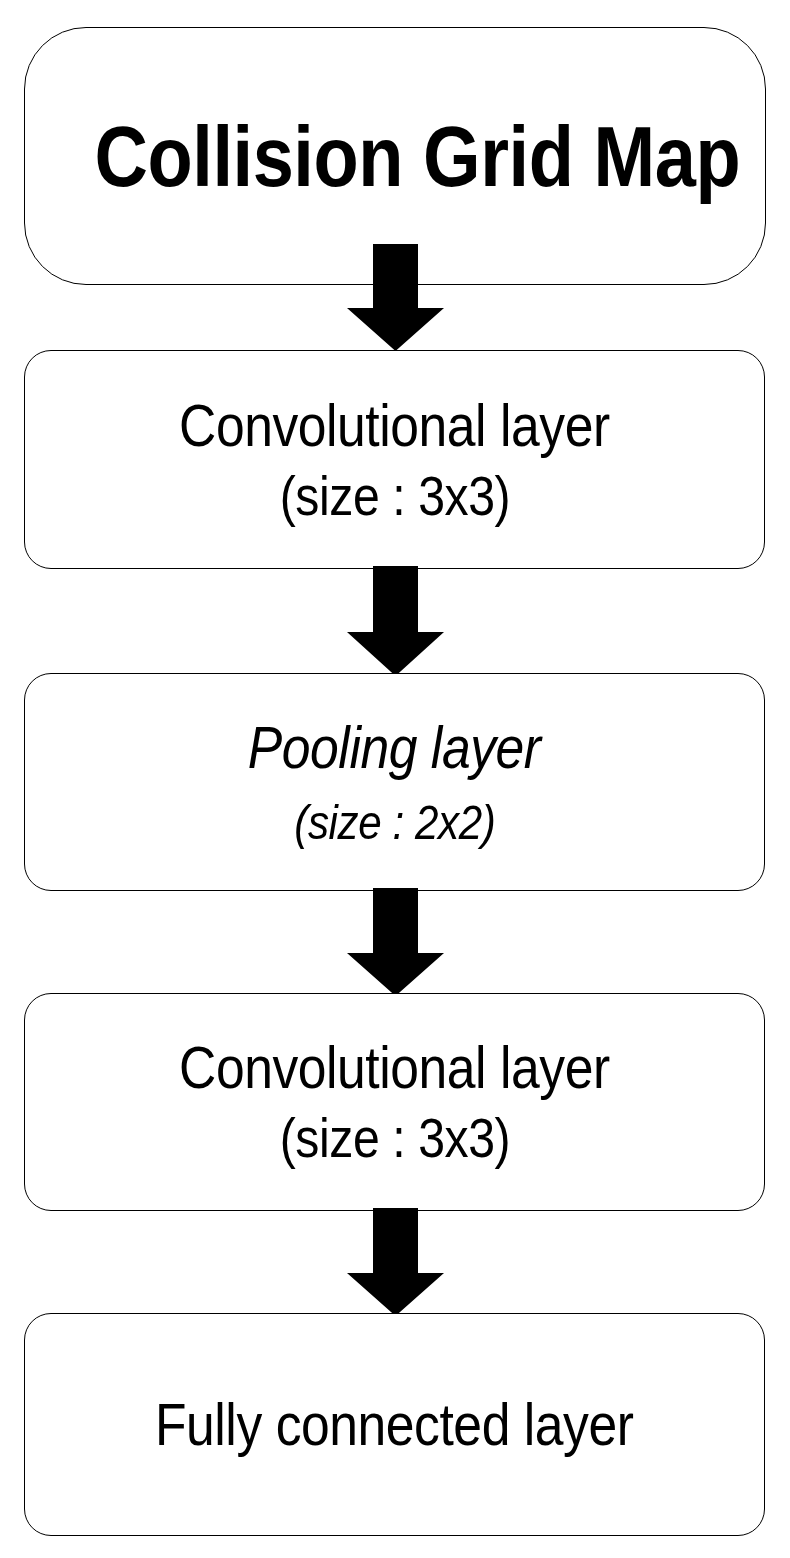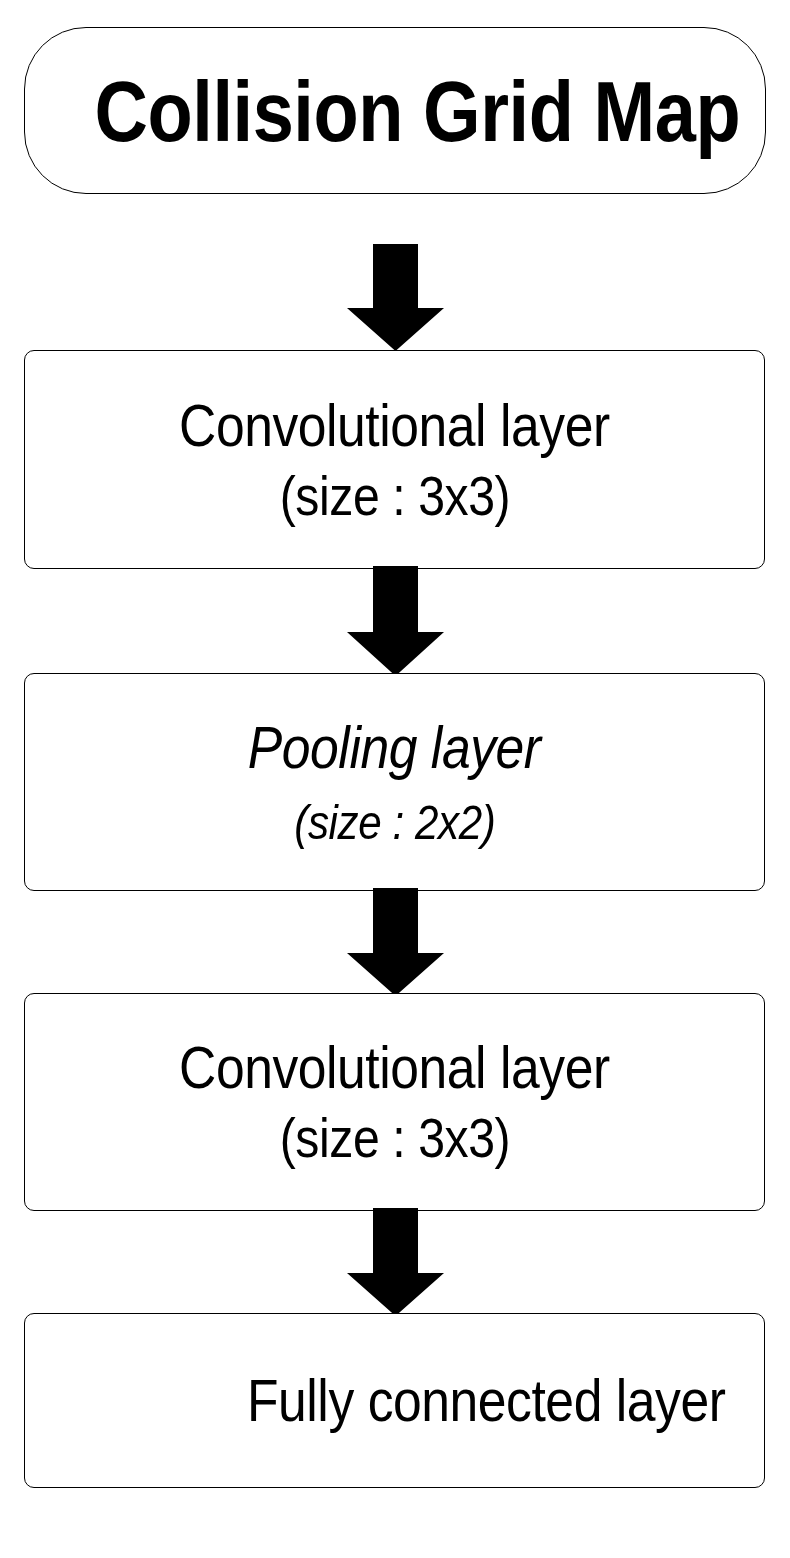--- a/index.html
+++ b/index.html
@@ -20,21 +20,21 @@
     left: 0;
     top: 0;
     width: 790px;
     height: 1558px;
   }
 
   .node-box {
     position: absolute;
     box-sizing: border-box;
     border: 1.3px solid #000000;
-    border-radius: 10px;
+    border-radius: 27px;
     background: #ffffff;
     display: flex;
     flex-direction: column;
     align-items: center;
     justify-content: center;
     text-align: center;
     color: #000000;
     line-height: 1.0;
   }
 
@@ -44,21 +44,21 @@
     transform: scaleX(0.86);
     transform-origin: center center;
     letter-spacing: -0.5px;
   }
 
   
   #node-input {
     left: 24px;
     top: 27px;
     width: 742px;
-    height: 167px;
+    height: 258px;
     border-radius: 62px;
     padding-left: 44px;
   }
   #node-input .node-line {
     font-size: 86px;
     font-weight: 600;
   }
 
   
   .node-two-line .node-line-primary {
@@ -91,22 +91,21 @@
     left: 24px;
     top: 993px;
     width: 741px;
     height: 218px;
   }
 
   #node-fc {
     left: 24px;
     top: 1313px;
     width: 741px;
-    height: 175px;
-    align-items: flex-end;
+    height: 223px;
   }
   #node-fc .node-line {
     font-size: 60px;
     font-weight: 400;
   }
 
   
   .flow-arrow {
     position: absolute;
     left: 347px;

